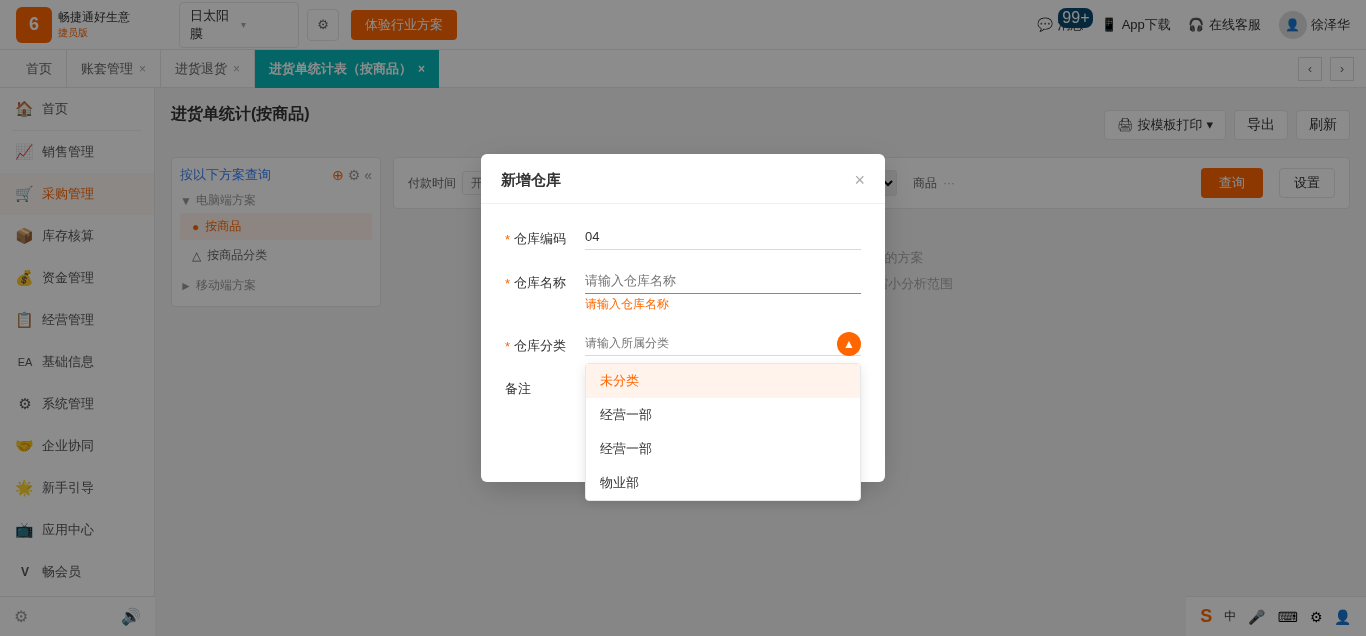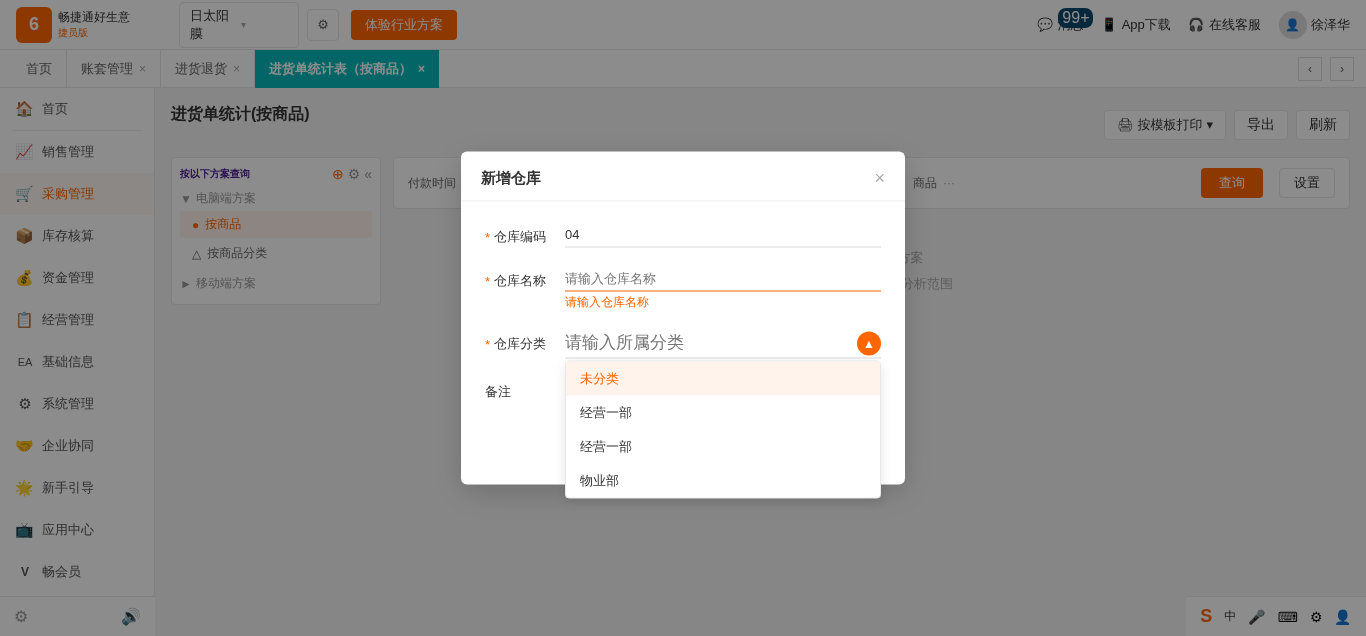--- a/index.html
+++ b/index.html
@@ -178,21 +178,21 @@
     
     .overlay {
       position: fixed; top: 0; left: 0; width: 100%; height: 100%;
       background: rgba(0,0,0,0.45); z-index: 100;
     }
 
     
     .modal {
       position: fixed; top: 50%; left: 50%; transform: translate(-50%, -50%);
       background: #fff; border-radius: 6px; z-index: 200;
-      width: 444px;
+      width: 404px;
       box-shadow: 0 8px 32px rgba(0,0,0,0.18);
       overflow: visible;
     }
     .modal-header {
       display: flex; align-items: center; justify-content: space-between;
       padding: 16px 20px 12px;
       border-bottom: 1px solid #f0f0f0;
     }
     .modal-title { font-size: 15px; font-weight: bold; color: #333; }
     .modal-close { cursor: pointer; color: #aaa; font-size: 18px; }
@@ -210,21 +210,21 @@
       width: 100%; border: none; border-bottom: 1px solid #d9d9d9; outline: none;
       padding: 5px 0; font-size: 13px; color: #333; background: transparent;
     }
     .form-input.error-border { border-bottom: 1px solid #f60; }
     .error-msg { color: #f60; font-size: 12px; margin-top: 2px; }
     .form-select-wrap {
       position: relative; width: 100%;
     }
     .form-select-input {
       width: 100%; border: none; border-bottom: 1px solid #d9d9d9;
-      padding: 5px 28px 5px 0; font-size: 17px; color: #999; background: transparent; outline: none; font-family: Liberation Mono, monospace;
+      padding: 5px 28px 5px 0; font-size: 12px; color: #999; background: transparent; outline: none;
     }
     .select-arrow {
       position: absolute; right: 0; top: 50%; transform: translateY(-50%);
       width: 24px; height: 24px; background: #f60; border-radius: 50%;
       display: flex; align-items: center; justify-content: center; color: #fff; font-size: 12px; cursor: pointer;
     }
     
     .dropdown-list {
       position: absolute; top: 32px; left: 0; right: 0;
       background: #fff; border: 1px solid #e8e8e8; border-radius: 4px;
@@ -409,21 +409,21 @@
         </button>
         <button class="btn-export">导出</button>
         <button class="btn-refresh">刷新</button>
       </div>
     </div>
 
     <div class="right-content">
 
       <div class="query-sidebar" style="position:relative;">
         <div class="query-header">
-          <span style="font-size:10px;color:#4c1d95;font-weight:bold;">按以下方案查询</span>
+          <span style="font-size:13px;color:#3b82f6;font-weight:normal;">按以下方案查询</span>
           <div style="display:flex;gap:4px;">
             <span style="cursor:pointer;color:#f60;font-size:14px;">⊕</span>
             <span style="cursor:pointer;color:#999;font-size:14px;">⚙</span>
             <span style="cursor:pointer;color:#999;font-size:14px;">«</span>
           </div>
         </div>
 
         <div style="font-size:12px;color:#999;margin-bottom:4px;display:flex;align-items:center;gap:4px;">
           <span>▼</span>
           <span>电脑端方案</span>

